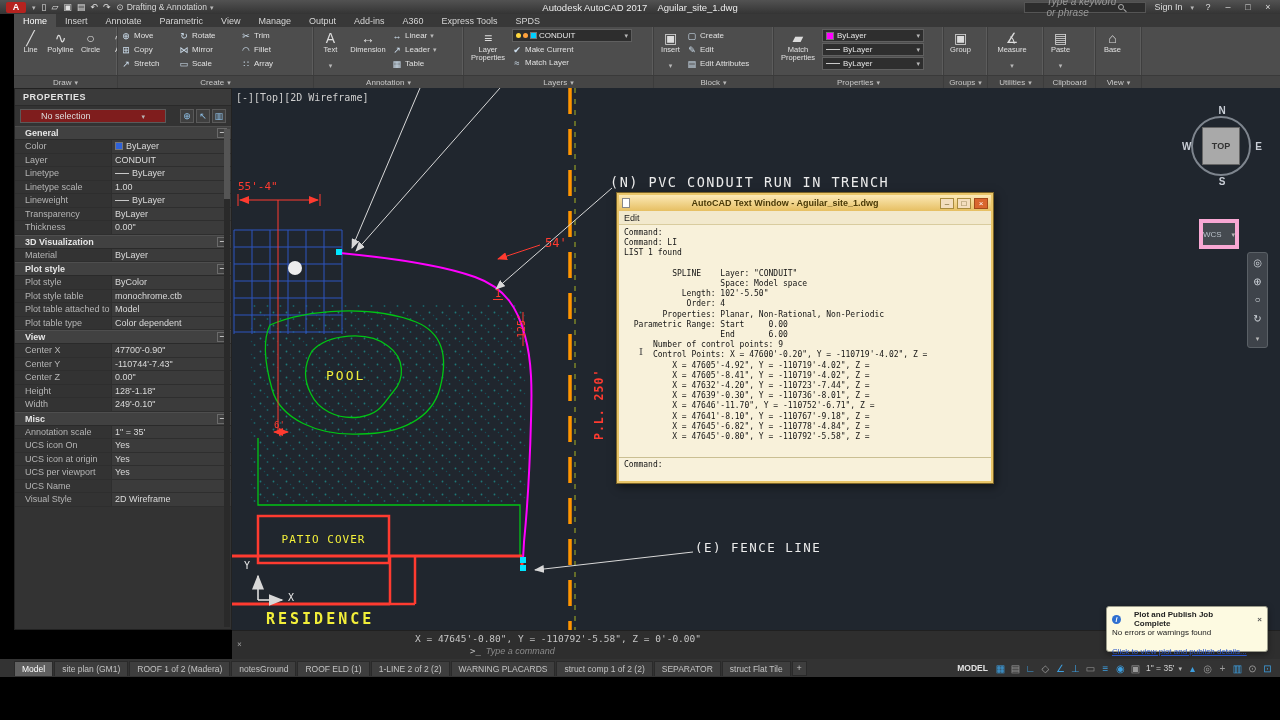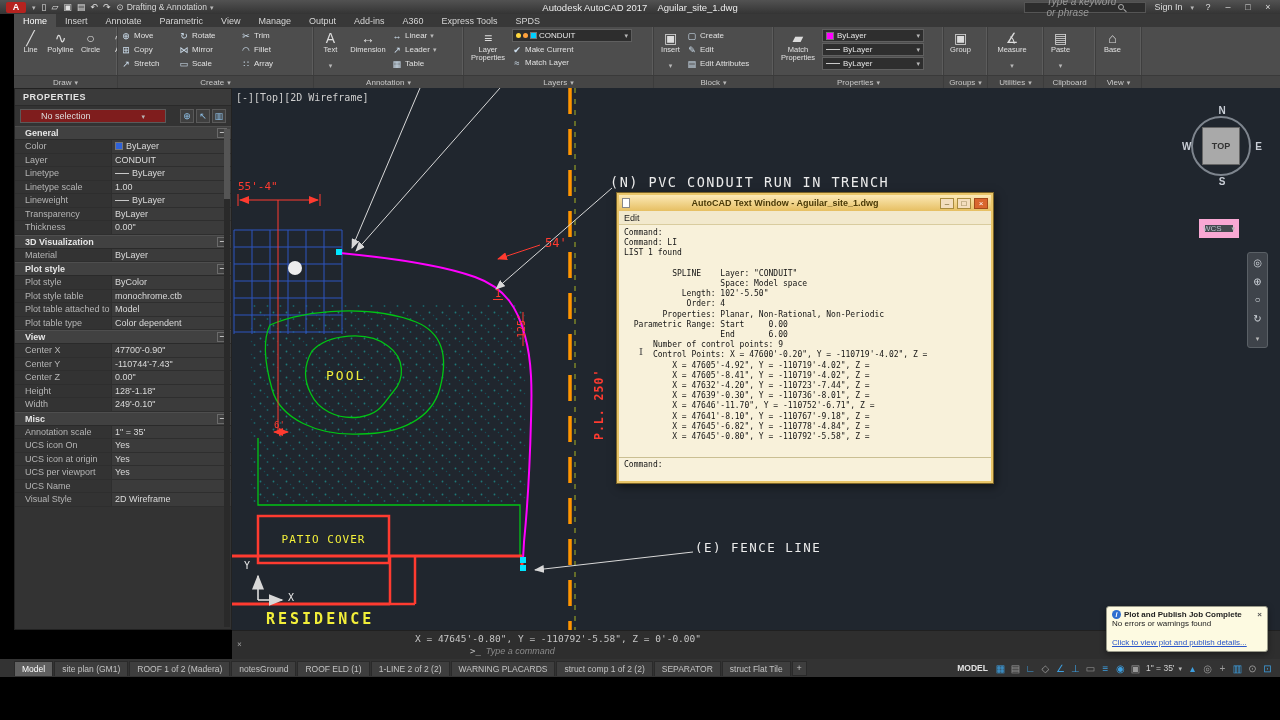--- a/index.html
+++ b/index.html
@@ -92,21 +92,21 @@
 #tw-prompt{margin:0 2px 2px;height:24px;background:#f8f1da;border-top:1px solid #cabf92;padding:2px 5px;font-family:"DejaVu Sans Mono",monospace;font-size:8px;color:#141414}
 
 
 #viewcube{position:absolute;left:1183px;top:106px;width:78px;height:80px;color:#c9ced6;font-size:10px;font-weight:bold;z-index:6}
 #vc-ring{position:absolute;left:8px;top:10px;width:60px;height:60px;border:2px solid #7e858e;border-radius:50%}
 #vc-face{position:absolute;left:19px;top:21px;width:38px;height:38px;background:#a9a9a9;border:1px solid #666;color:#333;display:flex;align-items:center;justify-content:center;font-size:9px}
 .vc-n{position:absolute;left:50%;top:-1px;transform:translateX(-50%)}
 .vc-s{position:absolute;left:50%;bottom:-1px;transform:translateX(-50%)}
 .vc-w{position:absolute;left:-1px;top:50%;transform:translateY(-50%)}
 .vc-e{position:absolute;right:-1px;top:50%;transform:translateY(-50%)}
-#wcs{position:absolute;left:1199px;top:219px;width:40px;height:19px;background:#454a50;border:6px solid #f9a8d4;color:#b9c1c9;font-size:8px;display:flex;align-items:center;justify-content:center;gap:10px;z-index:6}
+#wcs{position:absolute;left:1199px;top:219px;width:40px;height:30px;background:#454a50;border:4px solid #f9a8d4;color:#b9c1c9;font-size:8px;display:flex;align-items:center;justify-content:center;gap:10px;z-index:6}
 #navbar{position:absolute;left:1247px;top:252px;width:21px;height:96px;background:rgba(70,74,80,.82);border:1px solid #5a6066;border-radius:3px;display:flex;flex-direction:column;align-items:center;justify-content:space-around;color:#cfd4da;font-size:10px;z-index:6}
 
 
 #cmdbar{position:absolute;left:232px;top:630px;width:1048px;height:29px;background:#2e2e2e;border-top:1px solid #202020;font-family:"DejaVu Sans Mono",monospace;z-index:4}
 #coords{position:absolute;left:183px;top:2px;font-size:9.5px;color:#c6c6c6;white-space:pre}
 #cmd-close{position:absolute;left:5px;top:9px;color:#9a9a9a;font-size:8px}
 #cmd-input{position:absolute;left:238px;top:15px;display:flex;align-items:center;gap:5px;font-size:9px}
 #cmd-input .prompt{color:#c0c0c0}
 #cmd-input .prompt::before{content:">_"}
 #cmd-placeholder{font-style:italic;color:#8a8a8a;font-family:"Liberation Sans",sans-serif}
@@ -117,21 +117,21 @@
 .ltab.active{background:#606060;color:#fff}
 #plus-tab{width:15px;height:15px;background:#3e3e3e;border:1px solid #2a2a2a;color:#c3c3c3;font-size:9px;display:flex;align-items:center;justify-content:center}
 #status{margin-left:auto;display:flex;align-items:center;gap:4px;padding-right:6px;color:#c9c9c9;font-size:8.5px}
 #model-label{font-weight:bold;color:#e2e2e2;margin-right:2px}
 .st-ico{font-size:10px;color:#9a9a9a;width:13px;text-align:center}
 .st-ico.active{color:#3d9fe0}
 #scale-chip{color:#d0d0d0;white-space:nowrap}
 
 
 #toast{position:absolute;left:1106px;top:606px;width:162px;height:46px;background:#fdfae1;border:1px solid #9a9a8a;border-radius:3px;box-shadow:0 2px 6px rgba(0,0,0,.4);z-index:40;padding:3px 5px;font-size:8px;color:#222}
-#toast-titlerow{display:flex;align-items:center;gap:3px;font-weight:bold}
+#toast-titlerow{display:flex;align-items:center;gap:13px;font-weight:bold}
 #toast-info{width:9px;height:9px;border-radius:50%;background:#2f6fd0;color:#fff;font-size:7px;display:flex;align-items:center;justify-content:center;font-style:italic;font-weight:bold;flex:0 0 auto}
 #toast-close{margin-left:auto;color:#555}
 #toast-link{color:#2a56c9;text-decoration:underline;margin-top:10px}
 </style>
 </head>
 <body>
 
 <div id="titlebar">
   <div id="app-logo">A</div>
   <span class="caret"></span>

